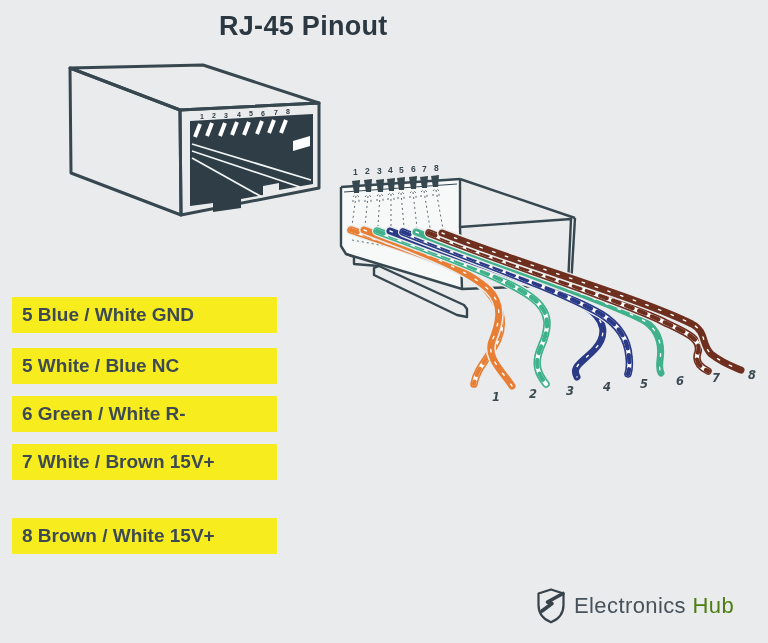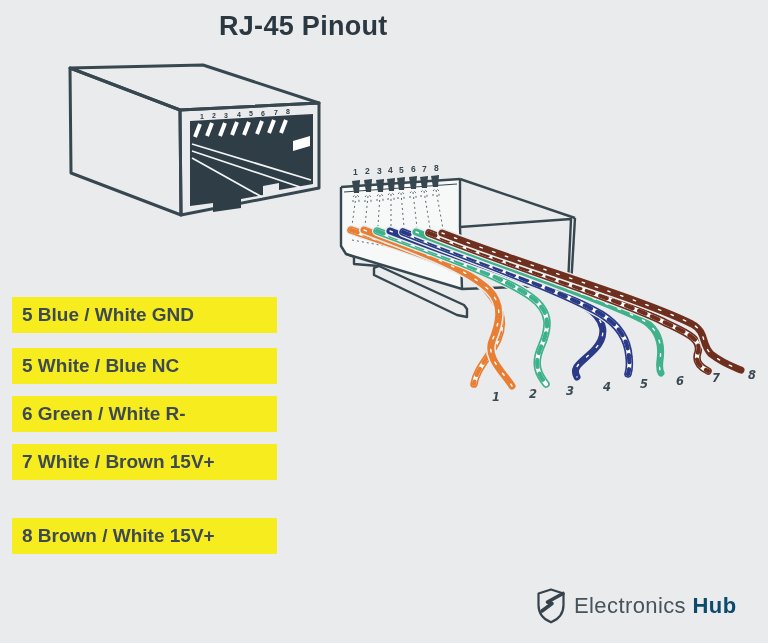--- a/index.html
+++ b/index.html
@@ -22,21 +22,21 @@
   .pin-label:nth-of-type(3){top:348px;}
   .pin-label:nth-of-type(4){top:396px;}
   .pin-label:nth-of-type(5){top:444px;}
   .pin-label:nth-of-type(6){top:490px;margin-top:28px;}
   .pin-label:nth-of-type(7){top:543px;}
   .pin-label:nth-of-type(8){top:594px;margin-left:22px;}
   .brand{
     position:absolute;left:536px;top:588px;display:flex;align-items:center;gap:8px;
   }
   .brand-text{font-size:22px;color:#47525a;letter-spacing:.4px;}
-  .brand-text b{color:#0c4a6e;font-weight:bold;margin-top:36px;}
+  .brand-text b{color:#4d7c0f;font-weight:normal;margin-top:36px;}
   .num-plug{font-size:8.5px;font-weight:bold;fill:#37474f;}
   .num-jack{font-size:7px;font-weight:bold;fill:#2e3d46;}
   .num-wire{font-size:11.5px;font-style:italic;font-weight:bold;fill:#3b4a52;font-family:"DejaVu Sans",sans-serif;}
   .ink{stroke:#37474f;fill:none;}
   .chan{stroke:#5a6a72;stroke-width:1;fill:none;stroke-dasharray:2 3;}
 </style>
 </head>
 <body>
 
 <div class="canvas">

